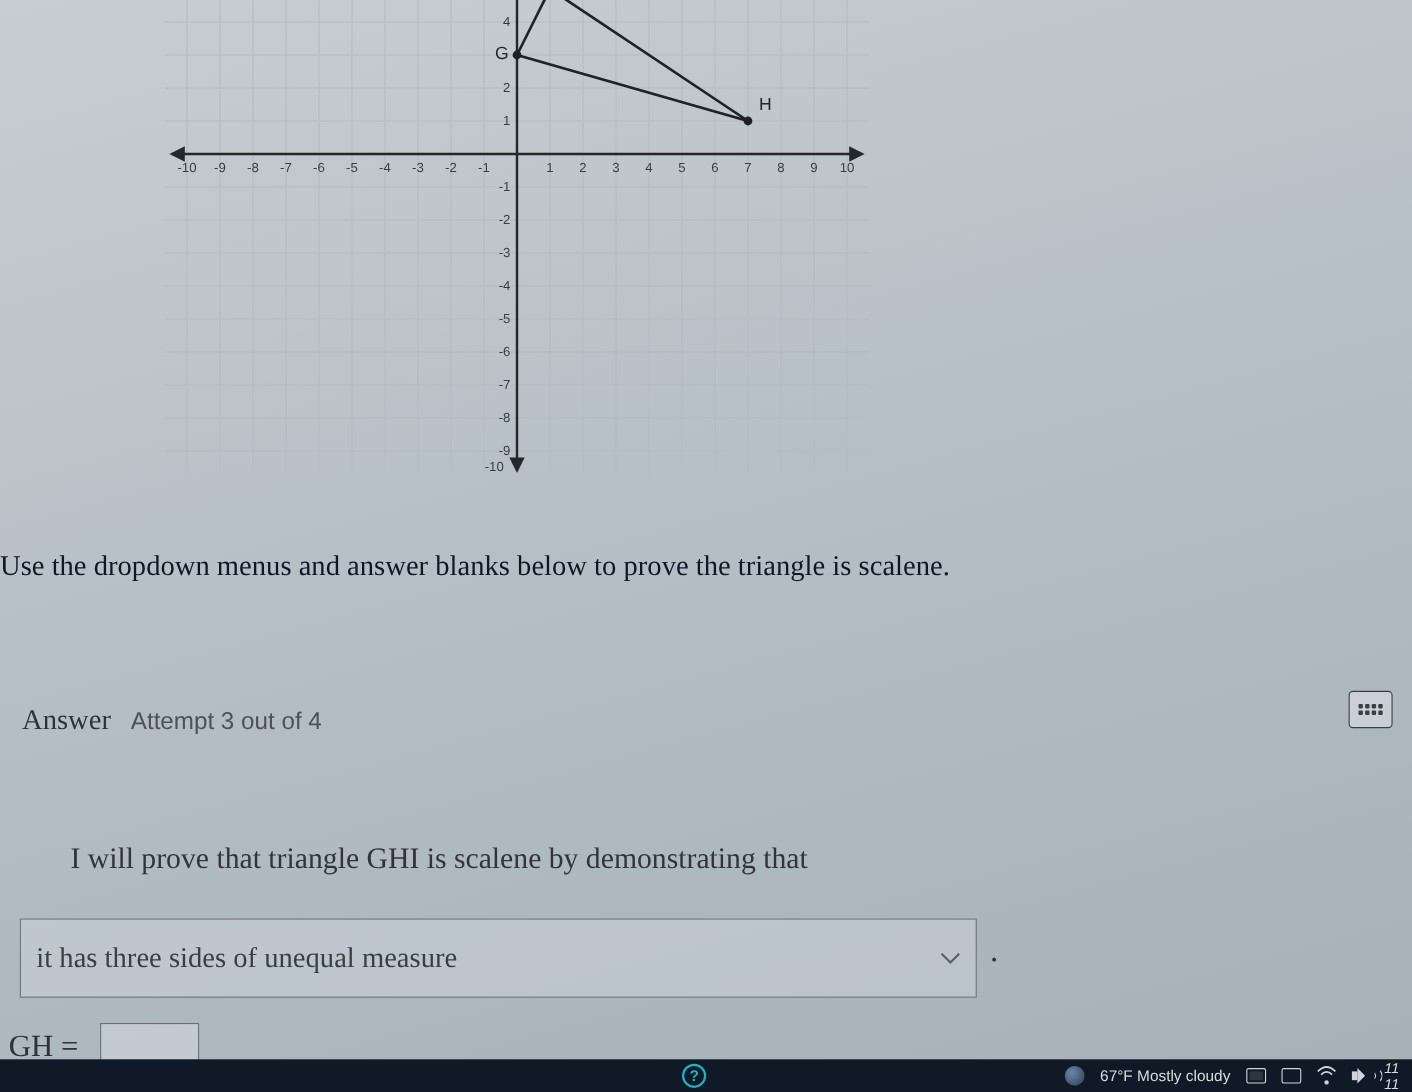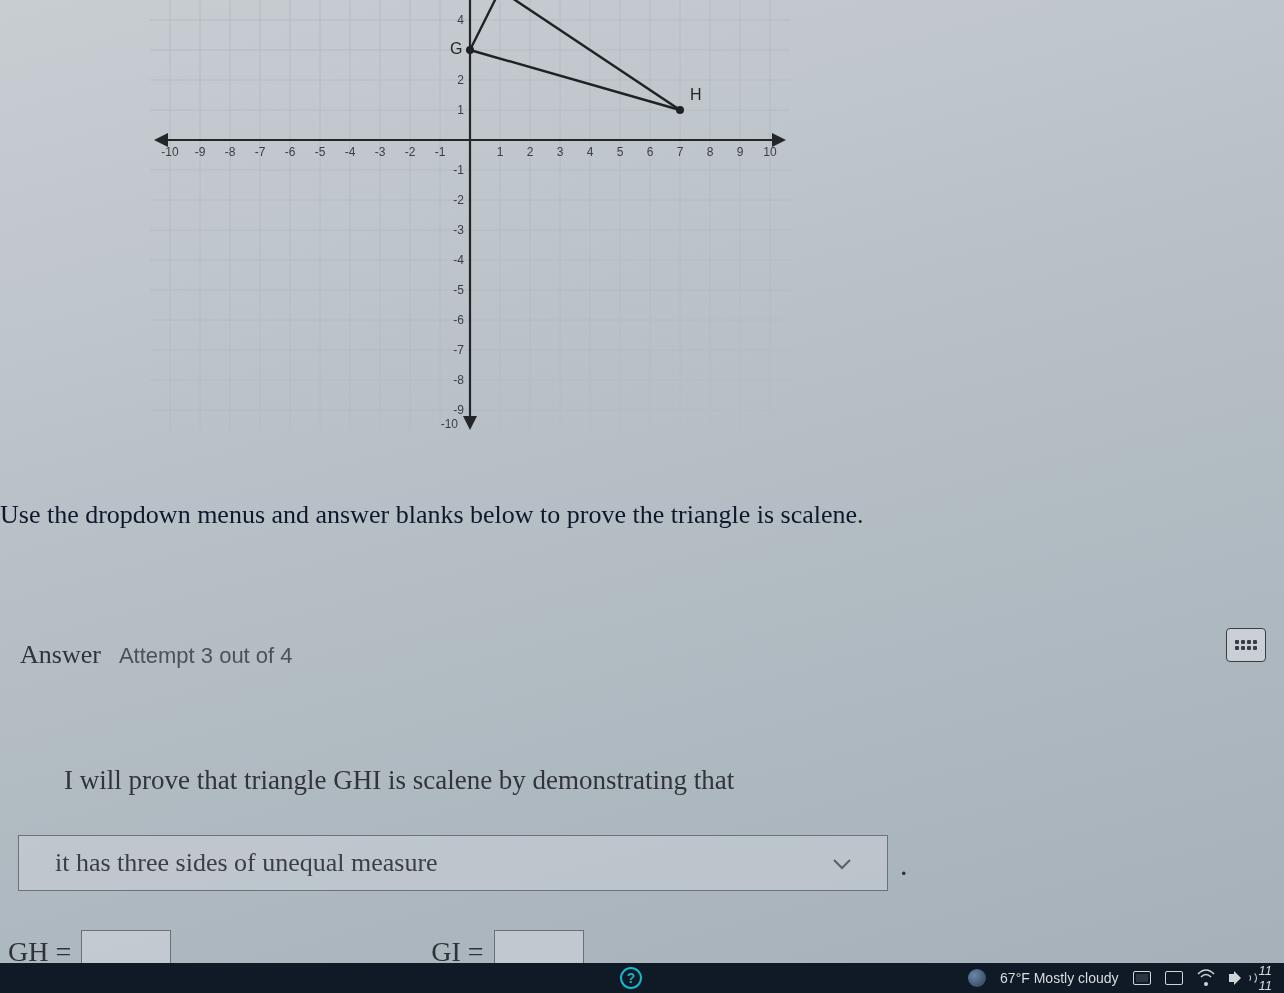--- a/index.html
+++ b/index.html
@@ -61,43 +61,43 @@
     left: 20px;
     font-size: 27px;
     color: #313539;
     margin-left: 44px;
   }
   .dropdown {
     position: absolute;
     top: 835px;
     left: 18px;
     width: 870px;
-    height: 56px;
+    height: 72px;
     border: 1.5px solid #6c7278;
     background: rgba(210,216,221,.45);
     display:flex; align-items:center; justify-content:space-between;
-    padding: 0 36px;
+    padding: 0 14px;
     font-size: 26px;
     color: #3b3f44;
     font-family: Georgia, serif;
   }
   .dropdown .chev { color:#5a6066; font-size:20px; }
   .period {
     position:absolute; top:848px; left:900px; font-size:30px; color:#2e3236;
   }
   .eq-row {
     position: absolute;
     top: 930px;
     left: 0;
     right: 0;
     display:flex;
     align-items:center;
     padding-left: 8px;
   }
-  .eq-group { display:flex; align-items:center; gap:10px; }
+  .eq-group { display:flex; align-items:center; gap:20px; }
   .eq-label { font-size: 28px; color:#2e3338; font-family: Georgia, serif; }
   .eq-box {
     width: 90px; height: 44px;
     border: 1.5px solid #6a7076;
     background: rgba(215,220,225,.5);
   }
   .g1 { margin-left: 0; }
   .g2 { margin-left: 240px; }
   .g3 { margin-left: 260px; }
   .taskbar {
@@ -283,24 +283,20 @@
       </svg>
   </span>
 </div>
 <div class="period">.</div>
 
 <div class="eq-row">
   <div class="eq-group g1">
     <span class="eq-label">GH =</span>
     <div class="eq-box" value=""></div>
   </div>
-  <div class="eq-group g3">
-    <span class="eq-label">GI =</span>
-    <div class="eq-box" value=""></div>
-  </div>
 </div>
 
 <div class="taskbar">
   <div class="help">?</div>
   <span class="cloud-dot"></span>
   <span>67°F  Mostly cloudy</span>
   <span class="tray-icon screen"></span>
   <span class="tray-icon"></span>
   <span class="wifi">
     <svg width="20" height="16">

